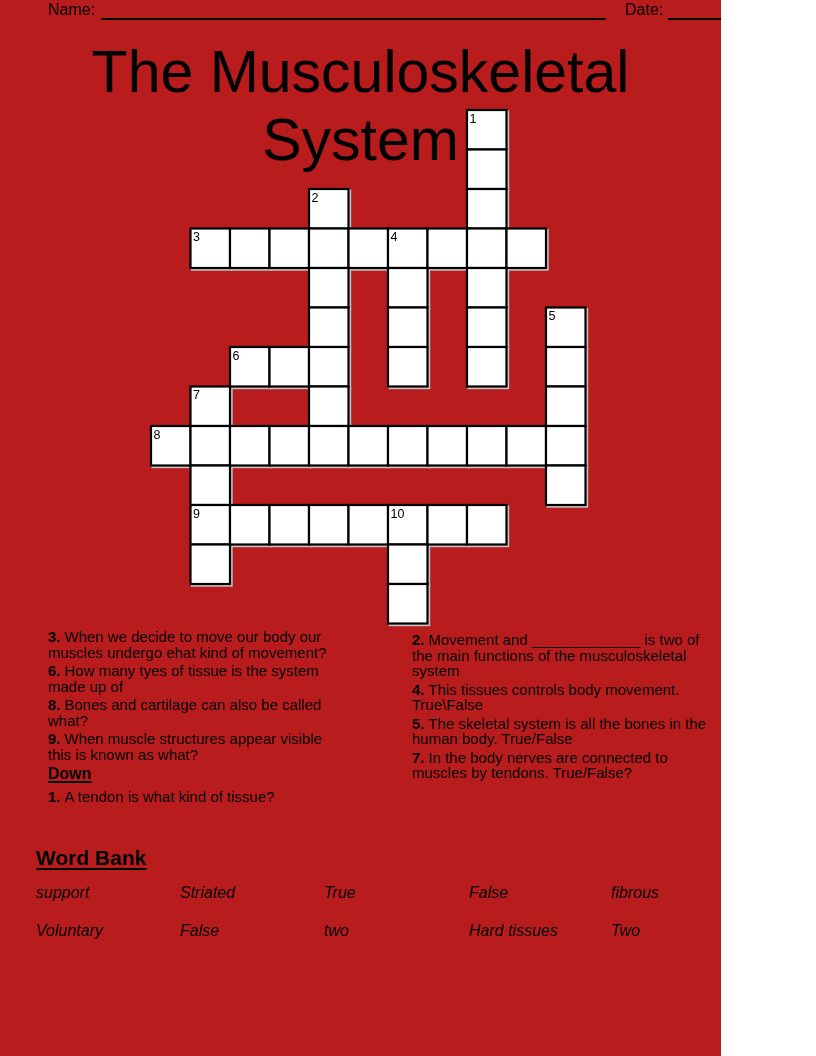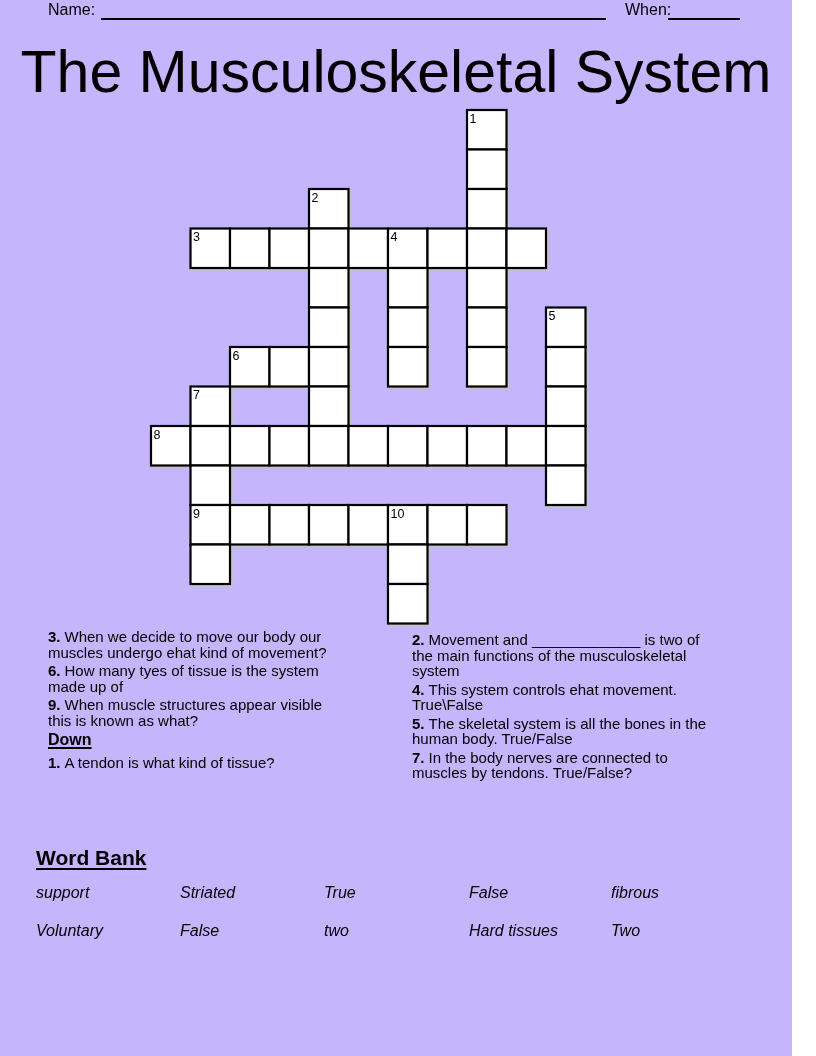--- a/index.html
+++ b/index.html
@@ -1,20 +1,20 @@
 <!DOCTYPE html>
 <html><head>
 <meta charset="utf-8">
 <style>
   html, body { margin: 0; padding: 0; background: #fff; }
   .page {
     position: relative;
-    width: 792px;
+    width: 721px;
     height: 1056px;
-    background: #c4b5fd;
+    background: #b91c1c;
     font-family: "Liberation Sans", sans-serif;
     color: #000;
     overflow: hidden;
   }
   .lbl { position: absolute; font-size: 16px; }
   .blank { position: absolute; height: 2px; background: #000; }
   .name-label { left: 48px; top: 1px; }
   .name-blank { left: 101px; top: 18px; width: 505px; }
   .date-label { left: 625px; top: 1px; }
   .date-blank { left: 668px; top: 18px; width: 72px; }
@@ -60,21 +60,21 @@
   .wb-c3 { left: 433px; }
   .wb-c4 { left: 575px; }
 </style>
 </head>
 <body>
 
 <div class="page">
 
   <span class="lbl name-label">Name:</span>
   <div class="blank name-blank"></div>
-  <span class="lbl date-label">When:</span>
+  <span class="lbl date-label">Date:</span>
   <div class="blank date-blank"></div>
 
   <h1 class="title">The Musculoskeletal System</h1>
 
   <svg id="grid" width="440" height="524" viewBox="0 0 440 524" xmlns="http://www.w3.org/2000/svg">
       <rect x="319.6" y="3.6" width="39.5" height="39.5" fill="none" stroke="#c3c3c3" stroke-width="2.2"></rect>
       <rect x="319.6" y="43.1" width="39.5" height="39.5" fill="none" stroke="#c3c3c3" stroke-width="2.2"></rect>
       <rect x="161.6" y="82.6" width="39.5" height="39.5" fill="none" stroke="#c3c3c3" stroke-width="2.2"></rect>
       <rect x="319.6" y="82.6" width="39.5" height="39.5" fill="none" stroke="#c3c3c3" stroke-width="2.2"></rect>
       <rect x="43.1" y="122.1" width="39.5" height="39.5" fill="none" stroke="#c3c3c3" stroke-width="2.2"></rect>
@@ -189,31 +189,33 @@
       <rect x="41.5" y="436.5" width="39.5" height="39.5" fill="#ffffff" stroke="#000000" stroke-width="2.2"></rect>
       <rect x="239" y="436.5" width="39.5" height="39.5" fill="#ffffff" stroke="#000000" stroke-width="2.2"></rect>
       <rect x="239" y="476" width="39.5" height="39.5" fill="#ffffff" stroke="#000000" stroke-width="2.2"></rect>
     </svg>
 
   <div class="col col-left">
     <div class="clue"><span class="cnum">3.</span><span class="ctext">When we decide to move our body our
 muscles undergo ehat kind of movement?</span></div>
     <div class="clue"><span class="cnum">6.</span><span class="ctext">How many tyes of tissue is the system
 made up of</span></div>
+    <div class="clue"><span class="cnum">8.</span><span class="ctext">Bones and cartilage can also be called
+what?</span></div>
     <div class="clue"><span class="cnum">9.</span><span class="ctext">When muscle structures appear visible
 this is known as what?</span></div>
     <div class="heading down-heading">Down</div>
     <div class="clue"><span class="cnum">1.</span><span class="ctext">A tendon is what kind of tissue?</span></div>
   </div>
 
   <div class="col col-right">
     <div class="clue"><span class="cnum">2.</span><span class="ctext">Movement and _____________ is two of
 the main functions of the musculoskeletal
 system</span></div>
-    <div class="clue"><span class="cnum">4.</span><span class="ctext">This system controls ehat movement.
+    <div class="clue"><span class="cnum">4.</span><span class="ctext">This tissues controls body movement.
 True\False</span></div>
     <div class="clue"><span class="cnum">5.</span><span class="ctext">The skeletal system is all the bones in the
 human body. True/False</span></div>
     <div class="clue"><span class="cnum">7.</span><span class="ctext">In the body nerves are connected to
 muscles by tendons. True/False?</span></div>
   </div>
 
   <div class="wordbank">
     <div class="wb-title">Word Bank</div>
     <div class="wb-row wb-row-1">

